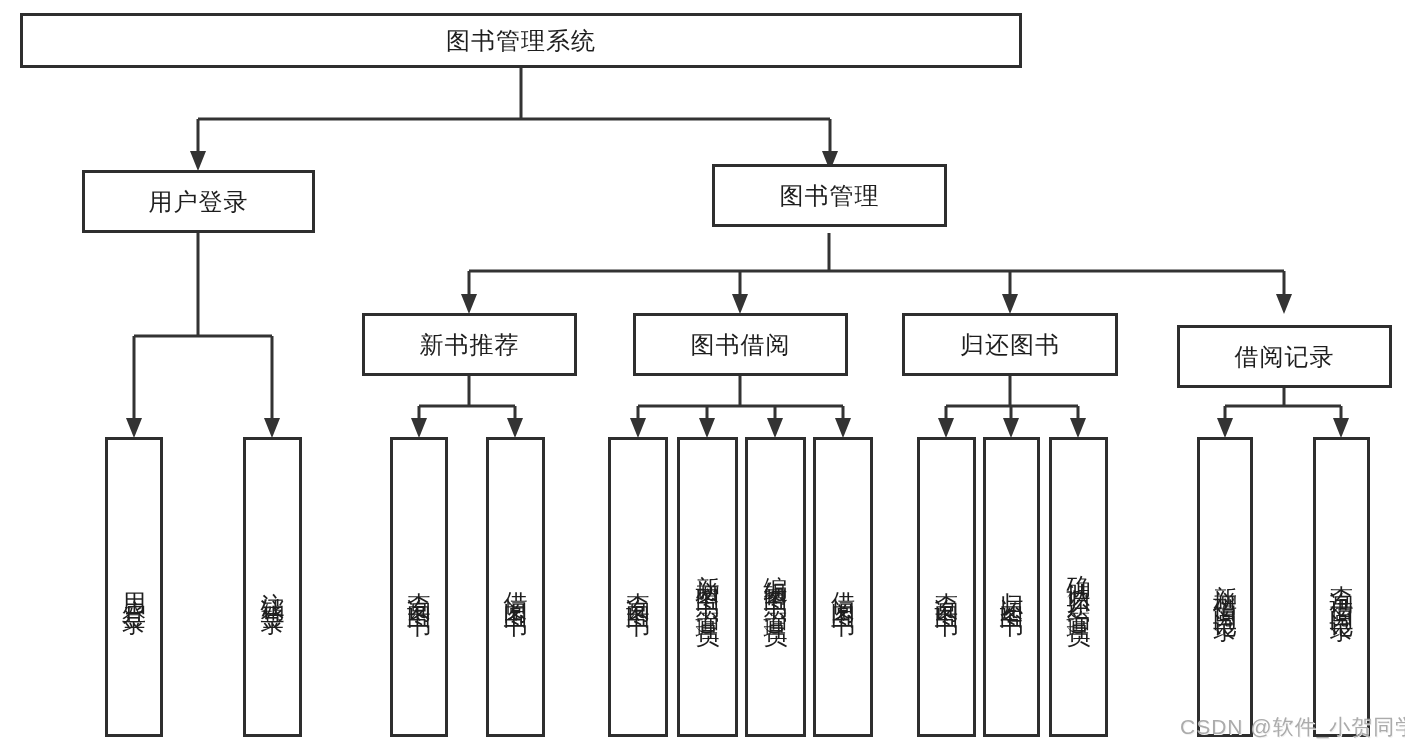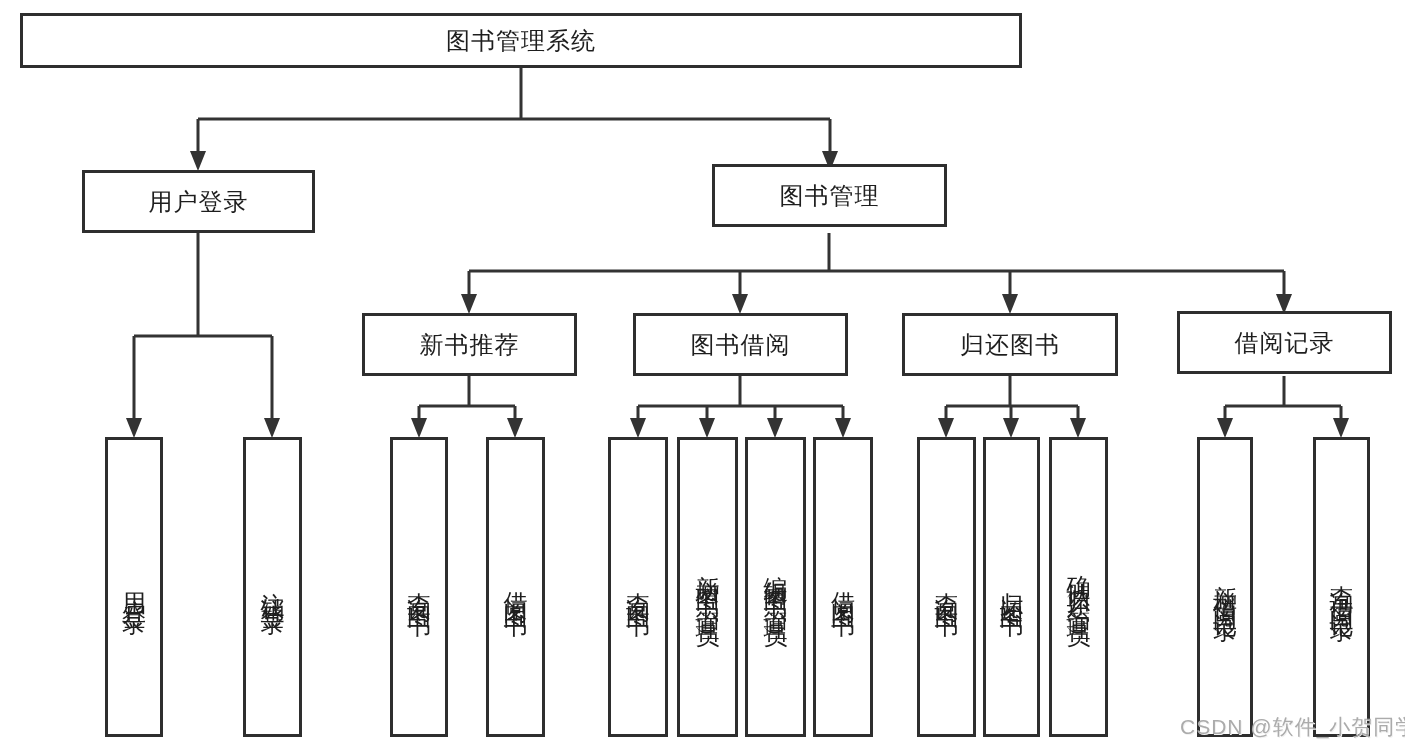--- a/index.html
+++ b/index.html
@@ -82,21 +82,21 @@
 
   <div class="node h-node" style="left:633px;top:313px;width:215px;height:63px">
     <span>图书借阅</span>
   </div>
   <div class="node h-node" style="left:362px;top:313px;width:215px;height:63px">
     <span>新书推荐</span>
   </div>
   <div class="node h-node" style="left:902px;top:313px;width:216px;height:63px">
     <span>归还图书</span>
   </div>
-  <div class="node h-node" style="left:1177px;top:311px;width:215px;height:63px">
+  <div class="node h-node" style="left:1177px;top:325px;width:215px;height:63px">
     <span>借阅记录</span>
   </div>
 
   <div class="node v-node" style="left:105px;top:437px;width:58px;height:300px">
     <span>用户登录</span>
   </div>
   <div class="node v-node" style="left:243px;top:437px;width:59px;height:300px">
     <span>注销登录</span>
   </div>
 

